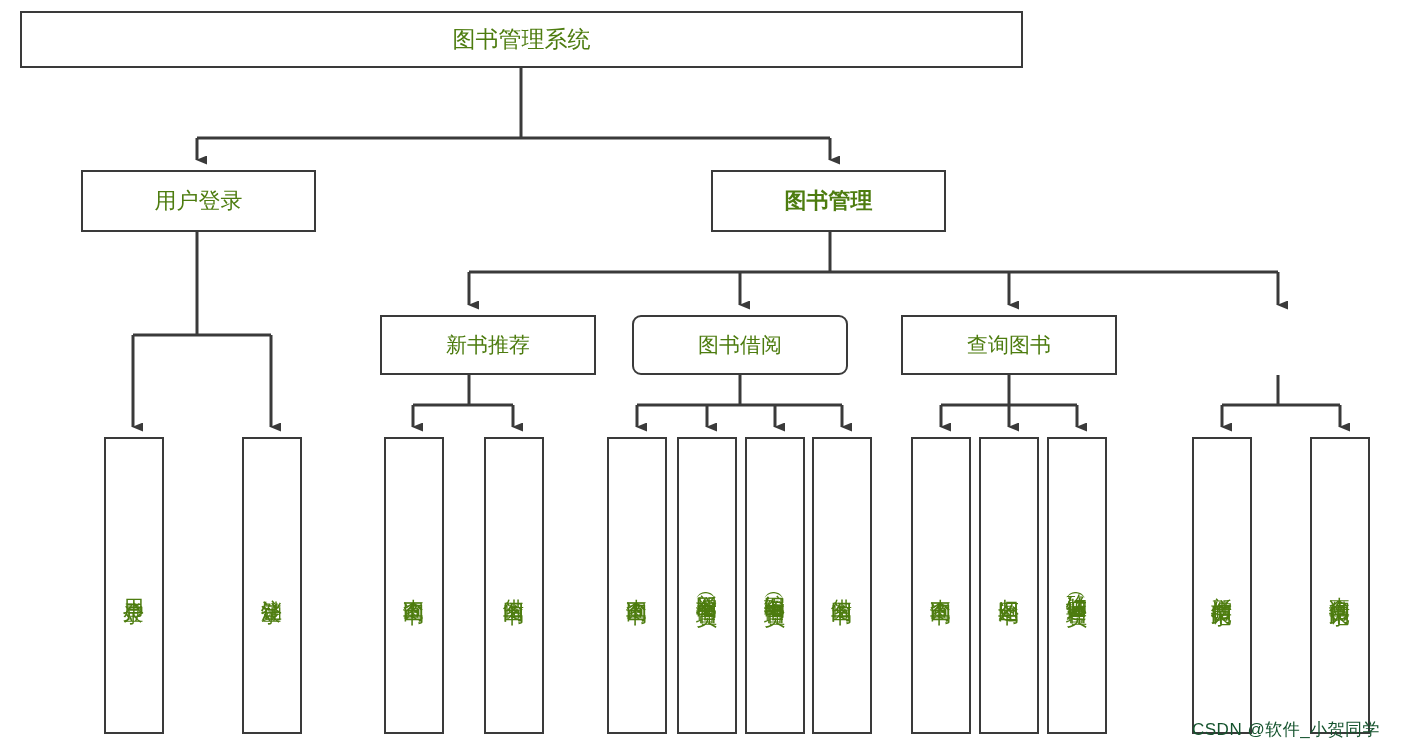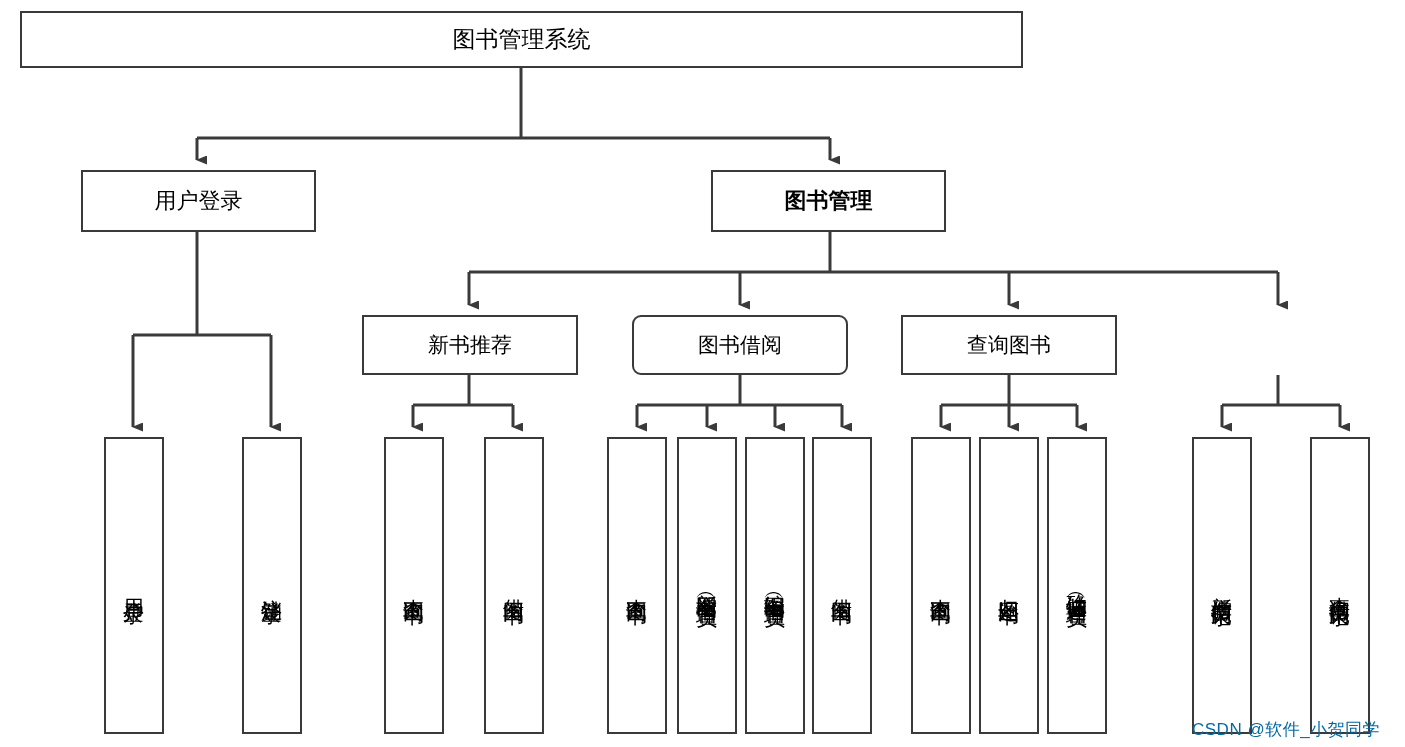--- a/index.html
+++ b/index.html
@@ -26,21 +26,21 @@
     pointer-events: none;
   }
   .node {
     position: absolute;
     box-sizing: border-box;
     border: 2.5px solid #3a3a3a;
     background: #ffffff;
     display: flex;
     align-items: center;
     justify-content: center;
-    color: #000000;
+    color: #4d7c0f;
   }
   .node .lbl {
     display: block;
     text-align: center;
     line-height: 1.16;
     white-space: nowrap;
   }
   .node.root {
     font-size: 23px;
   }
@@ -58,21 +58,21 @@
     writing-mode: vertical-rl;
     text-orientation: upright;
     font-size: 21px;
     letter-spacing: 2px;
     line-height: 1;
     white-space: nowrap;
   }
   .watermark {
     position: absolute;
     font-size: 17px;
-    color: #0369a1;
+    color: #14532d;
     white-space: nowrap;
     letter-spacing: 0.5px;
   }
 </style>
 </head>
 <body>
 
 <div id="canvas">
 
   <svg id="wires" viewBox="0 0 1405 747" xmlns="http://www.w3.org/2000/svg">
@@ -130,21 +130,21 @@
     <span class="lbl">图书管理系统</span>
   </div>
 
   <div class="node level1" style="left:81px; top:170px; width:235px; height:62px;">
     <span class="lbl">用户登录</span>
   </div>
   <div class="node level1" style="left:711px; top:170px; width:235px; height:62px;font-weight:bold;">
     <span class="lbl">图书管理</span>
   </div>
 
-  <div class="node level2" style="left:362px; top:315px; width:216px; height:60px;">
+  <div class="node level2" style="left:380px; top:315px; width:216px; height:60px;">
     <span class="lbl">新书推荐</span>
   </div>
   <div class="node level2" style="left:632px; top:315px; width:216px; height:60px;border-radius:9px;">
     <span class="lbl">图书借阅</span>
   </div>
   <div class="node level2" style="left:901px; top:315px; width:216px; height:60px;">
     <span class="lbl">查询图书</span>
   </div>
 
   <div class="node leaf" style="left:104px; top:437px; width:60px; height:297px;">

